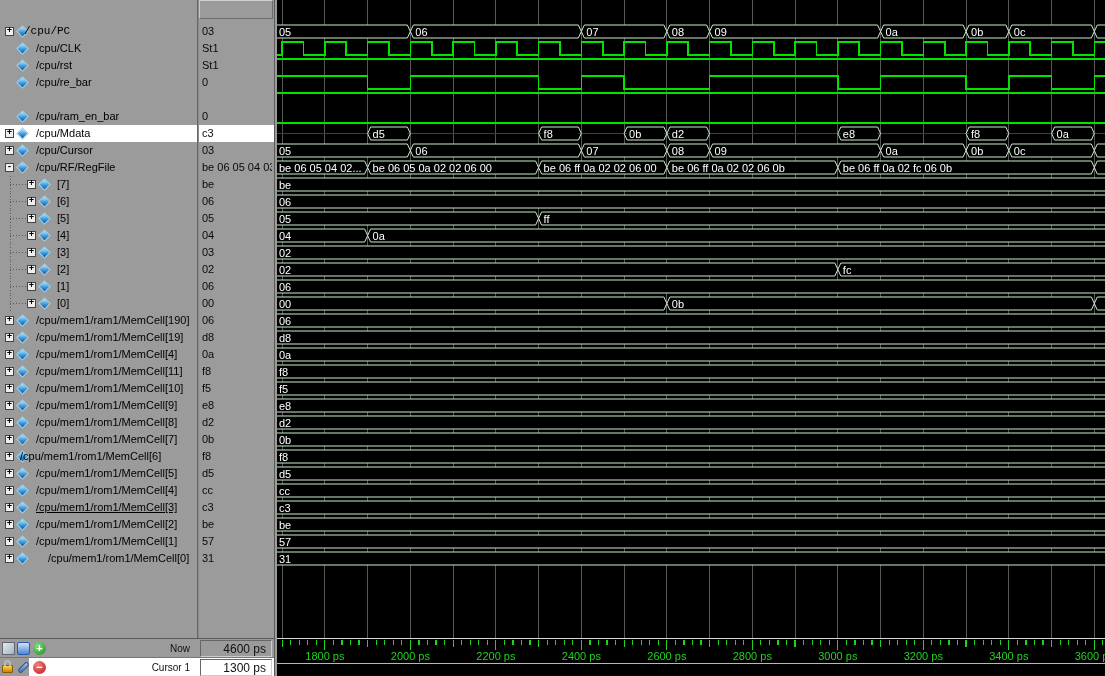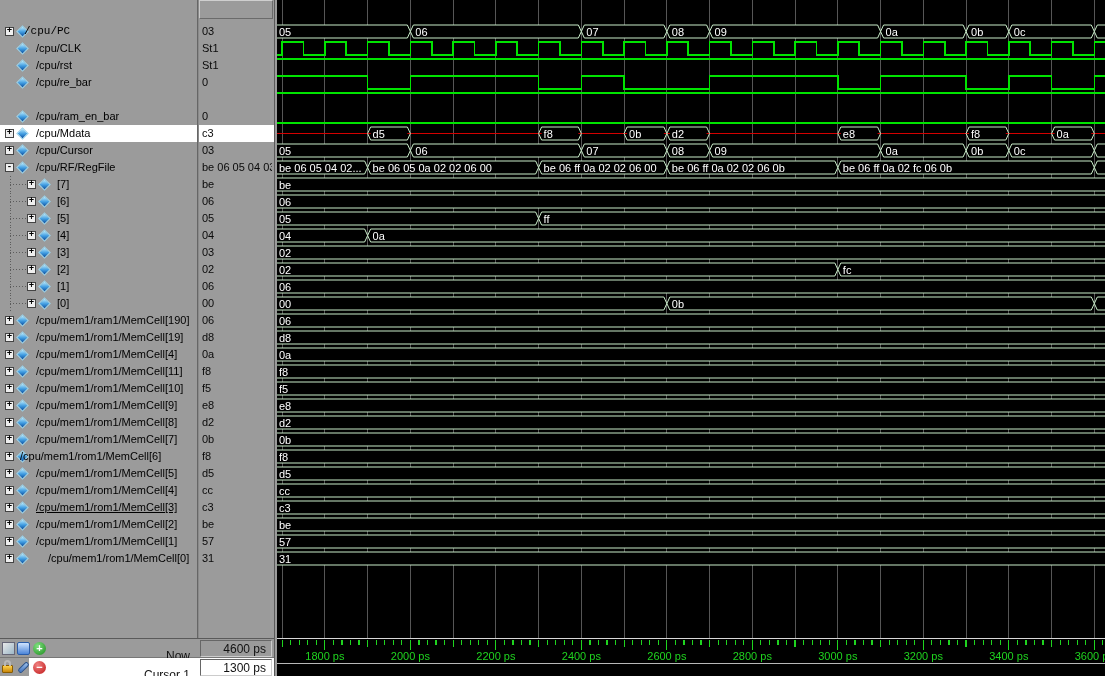--- a/index.html
+++ b/index.html
@@ -28,21 +28,21 @@
   .doth{position:absolute;height:1px;background-image:repeating-linear-gradient(to right,#5c5c5c 0 1px,transparent 1px 3px);}
   
   .wave{position:absolute;left:277px;top:0;width:828px;height:638px;background:#000;}
   
   .ruler{position:absolute;left:277px;top:638px;width:828px;height:38px;background:#000;border-top:1px solid #d8d8d8;}
   
   .foot{position:absolute;left:0;top:638px;width:277px;height:38px;background:#9b9b9b;border-top:1px solid #5a5a5a;}
   .frow1{position:absolute;left:0;top:0;width:274px;height:19px;background:#9b9b9b;border-bottom:1px solid #777;}
   .frow2{position:absolute;left:0;top:19px;width:274px;height:19px;background:#fff;}
   .fgray{position:absolute;left:0;top:0;width:29px;height:19px;background:#9b9b9b;}
-  .flab{position:absolute;right:84px;top:8px;height:19px;line-height:19px;color:#111;font-size:12px;}
+  .flab{position:absolute;right:84px;top:0;height:19px;line-height:19px;color:#111;font-size:10px;}
   .fval{position:absolute;left:200px;top:1px;width:72px;height:17px;line-height:16px;text-align:right;
         padding-right:5px;border:1px solid #666;border-right-color:#ccc;border-bottom-color:#ccc;color:#111;font-size:12px;}
   .fv1{background:#9b9b9b;} .fv2{background:#fff;}
   .ico{position:absolute;top:3px;width:13px;height:13px;}
   .circ{border-radius:50%;color:#fff;font:bold 11px/12px "Liberation Sans",sans-serif;text-align:center;}
   .circ.g{background:radial-gradient(circle at 35% 30%,#7fe07f,#1d8a1d);}
   .circ.r{background:radial-gradient(circle at 35% 30%,#f08080,#c01818);}
   .card{background:linear-gradient(180deg,#cfe3ff,#4d86d8);border:1px solid #2a5ca8;border-radius:2px;}
   .page{background:linear-gradient(135deg,#e8e8e8,#9db8c8);border:1px solid #667;}
   .lock{width:11px;height:8px;top:7px;background:linear-gradient(180deg,#ffd24d,#c8860a);border:1px solid #8a5c00;border-radius:1px;}

